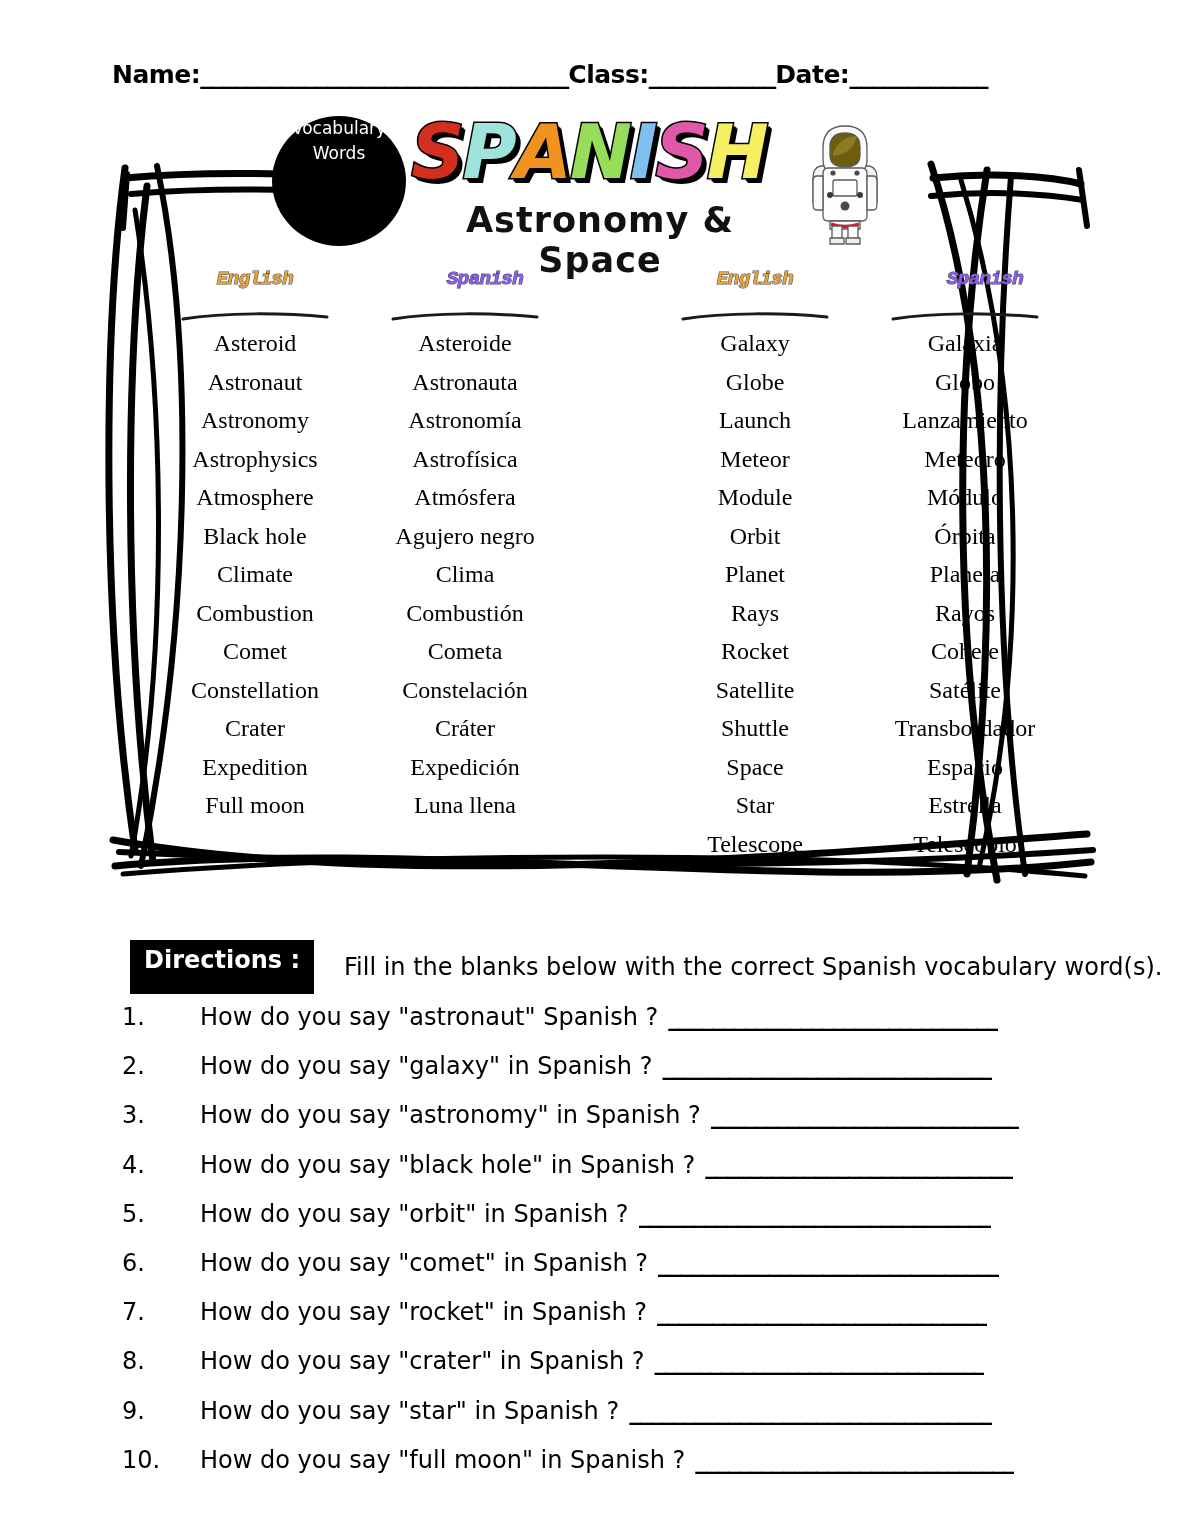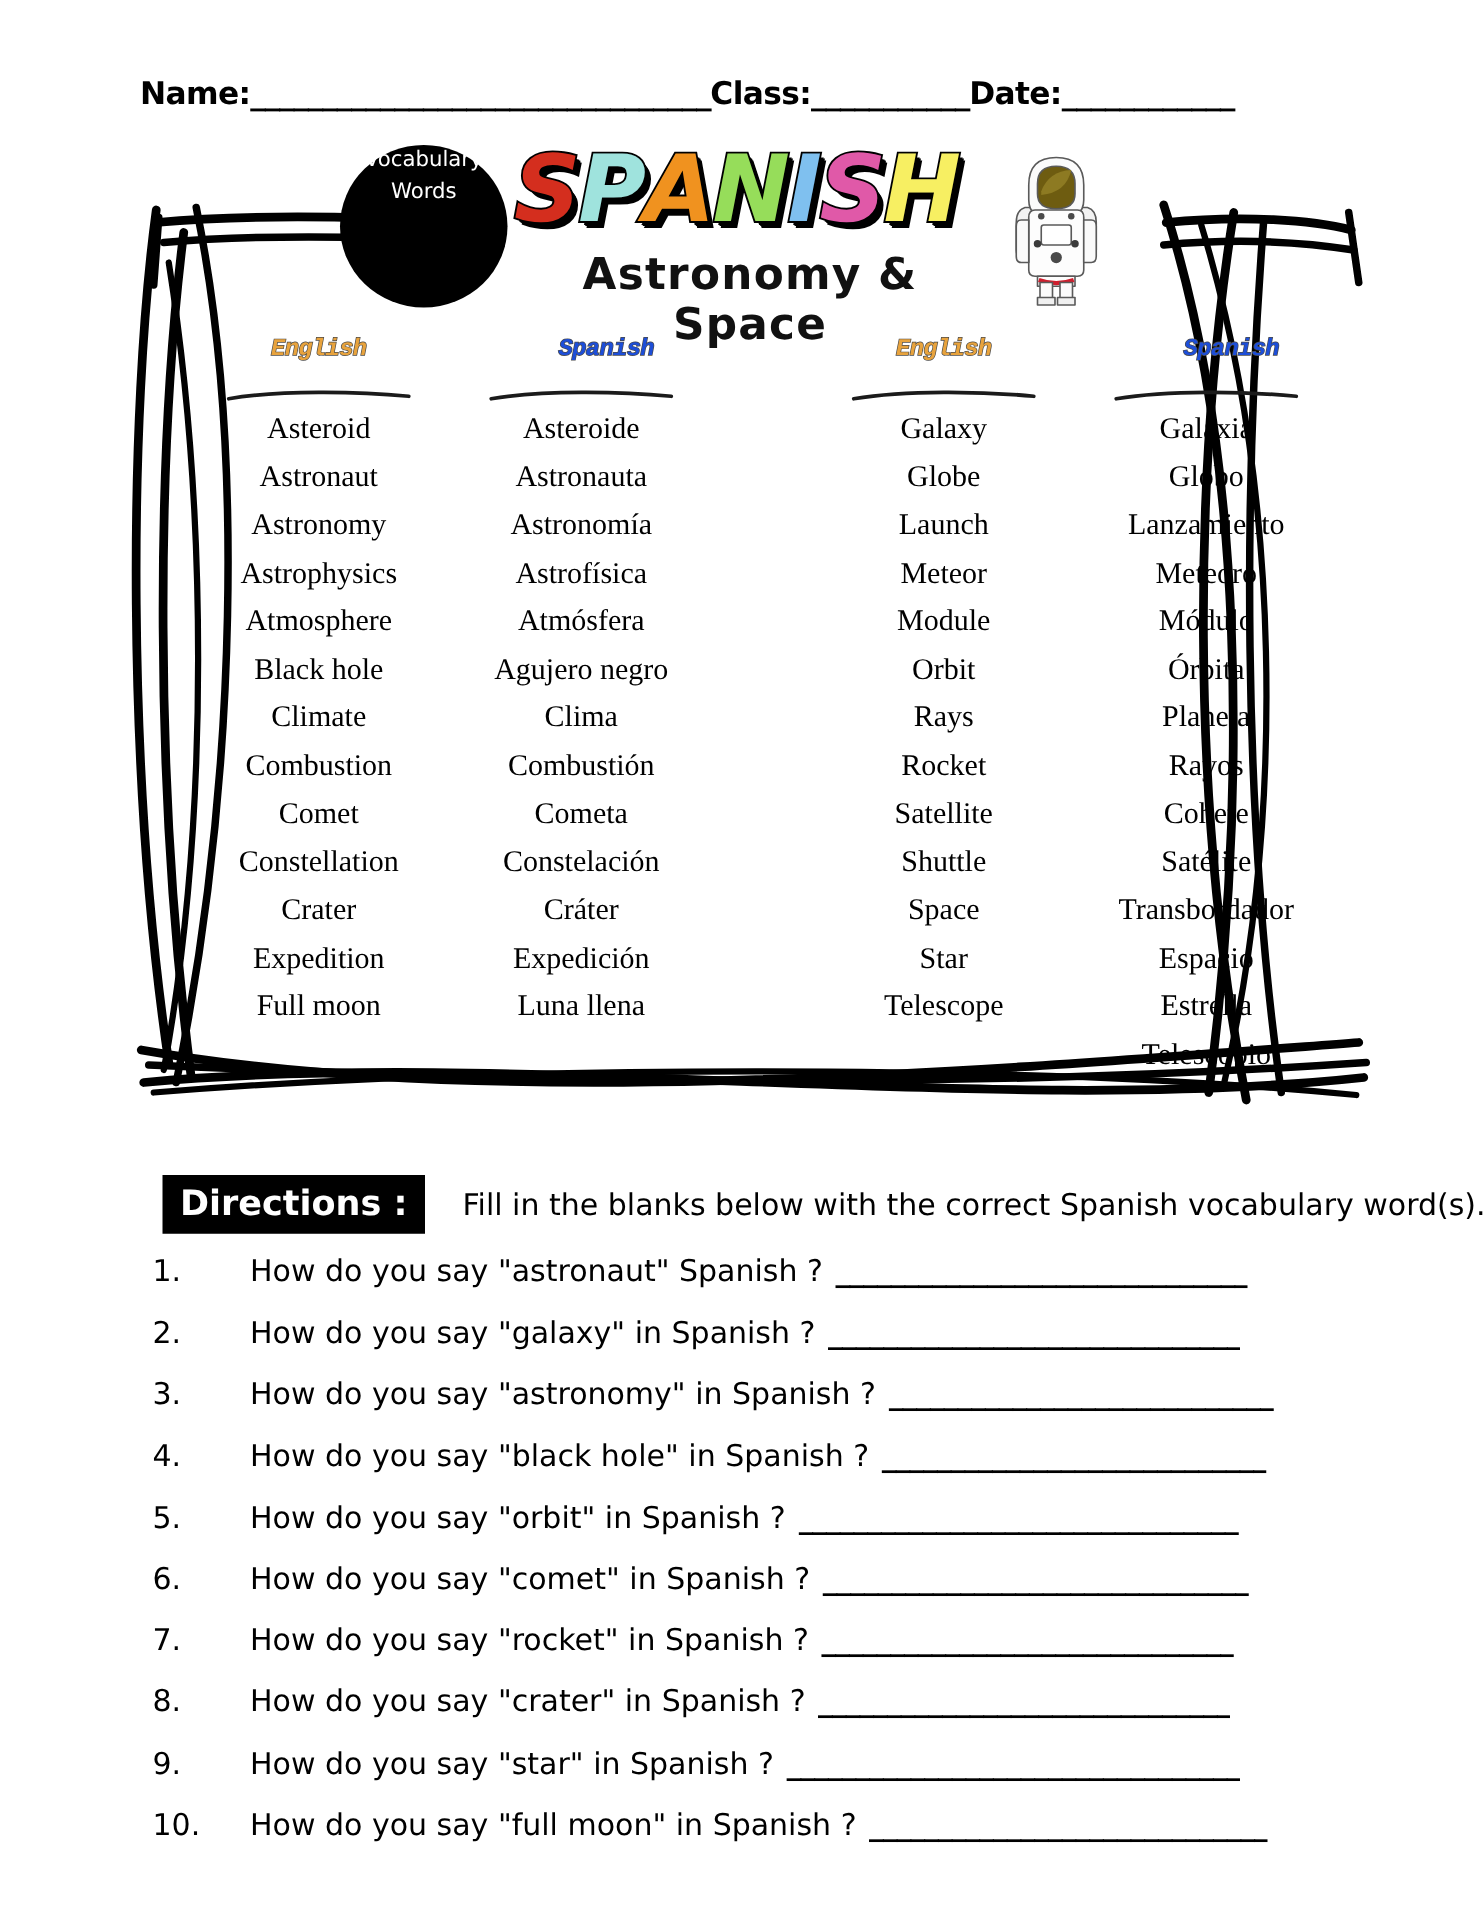--- a/index.html
+++ b/index.html
@@ -132,21 +132,21 @@
   .col-head .head-text {
     font-family: Liberation Mono, monospace;
     font-size: 19px;
     font-weight: bold;
     font-style: italic;
     letter-spacing: -0.5px;
     -webkit-text-stroke: 1.1px #4a4a4a;
     paint-order: stroke fill;
   }
   .head-en .head-text { color: #e8a33d; }
-  .head-es .head-text { color: #1d4ed8; margin-left: 40px; }
+  .head-es .head-text { color: #8b5cf6; margin-left: 40px; }
   .head-rule {
     position: absolute;
     left: 50%;
     transform: translateX(-50%);
     bottom: 2px;
     width: 150px;
     height: 10px;
   }
   .head-rule svg { display: block; width: 100%; height: 100%; }
 
@@ -166,23 +166,23 @@
     left: 130px;
     top: 940px;
     width: 950px;
     display: flex;
     align-items: center;
   }
   .directions-tag {
     background: #000000;
     color: #ffffff;
     font-family: "DejaVu Sans", sans-serif;
-    font-size: 28px;
-    font-weight: bold;
-    padding: 6px 14px 8px 14px;
+    font-size: 24px;
+    font-weight: bold;
+    padding: 6px 14px 20px 14px;
     white-space: nowrap;
     letter-spacing: 0px;
   }
   .directions-text {
     margin-left: 30px;
     font-family: "DejaVu Sans", sans-serif;
     font-size: 24px;
     white-space: nowrap;
     color: #000000;
     text-align: right;
@@ -377,20 +377,21 @@
         </svg>
       </span>
     </div>
     <div id="right-en">
         <div class="word">Galaxy</div>
         <div class="word">Globe</div>
         <div class="word">Launch</div>
         <div class="word">Meteor</div>
         <div class="word">Module</div>
         <div class="word">Orbit</div>
+        <div class="word">Planet</div>
         <div class="word">Rays</div>
         <div class="word">Rocket</div>
         <div class="word">Satellite</div>
         <div class="word">Shuttle</div>
         <div class="word">Space</div>
         <div class="word">Star</div>
         <div class="word">Telescope</div>
       </div>
   </div>
   <div class="vocab-col">

